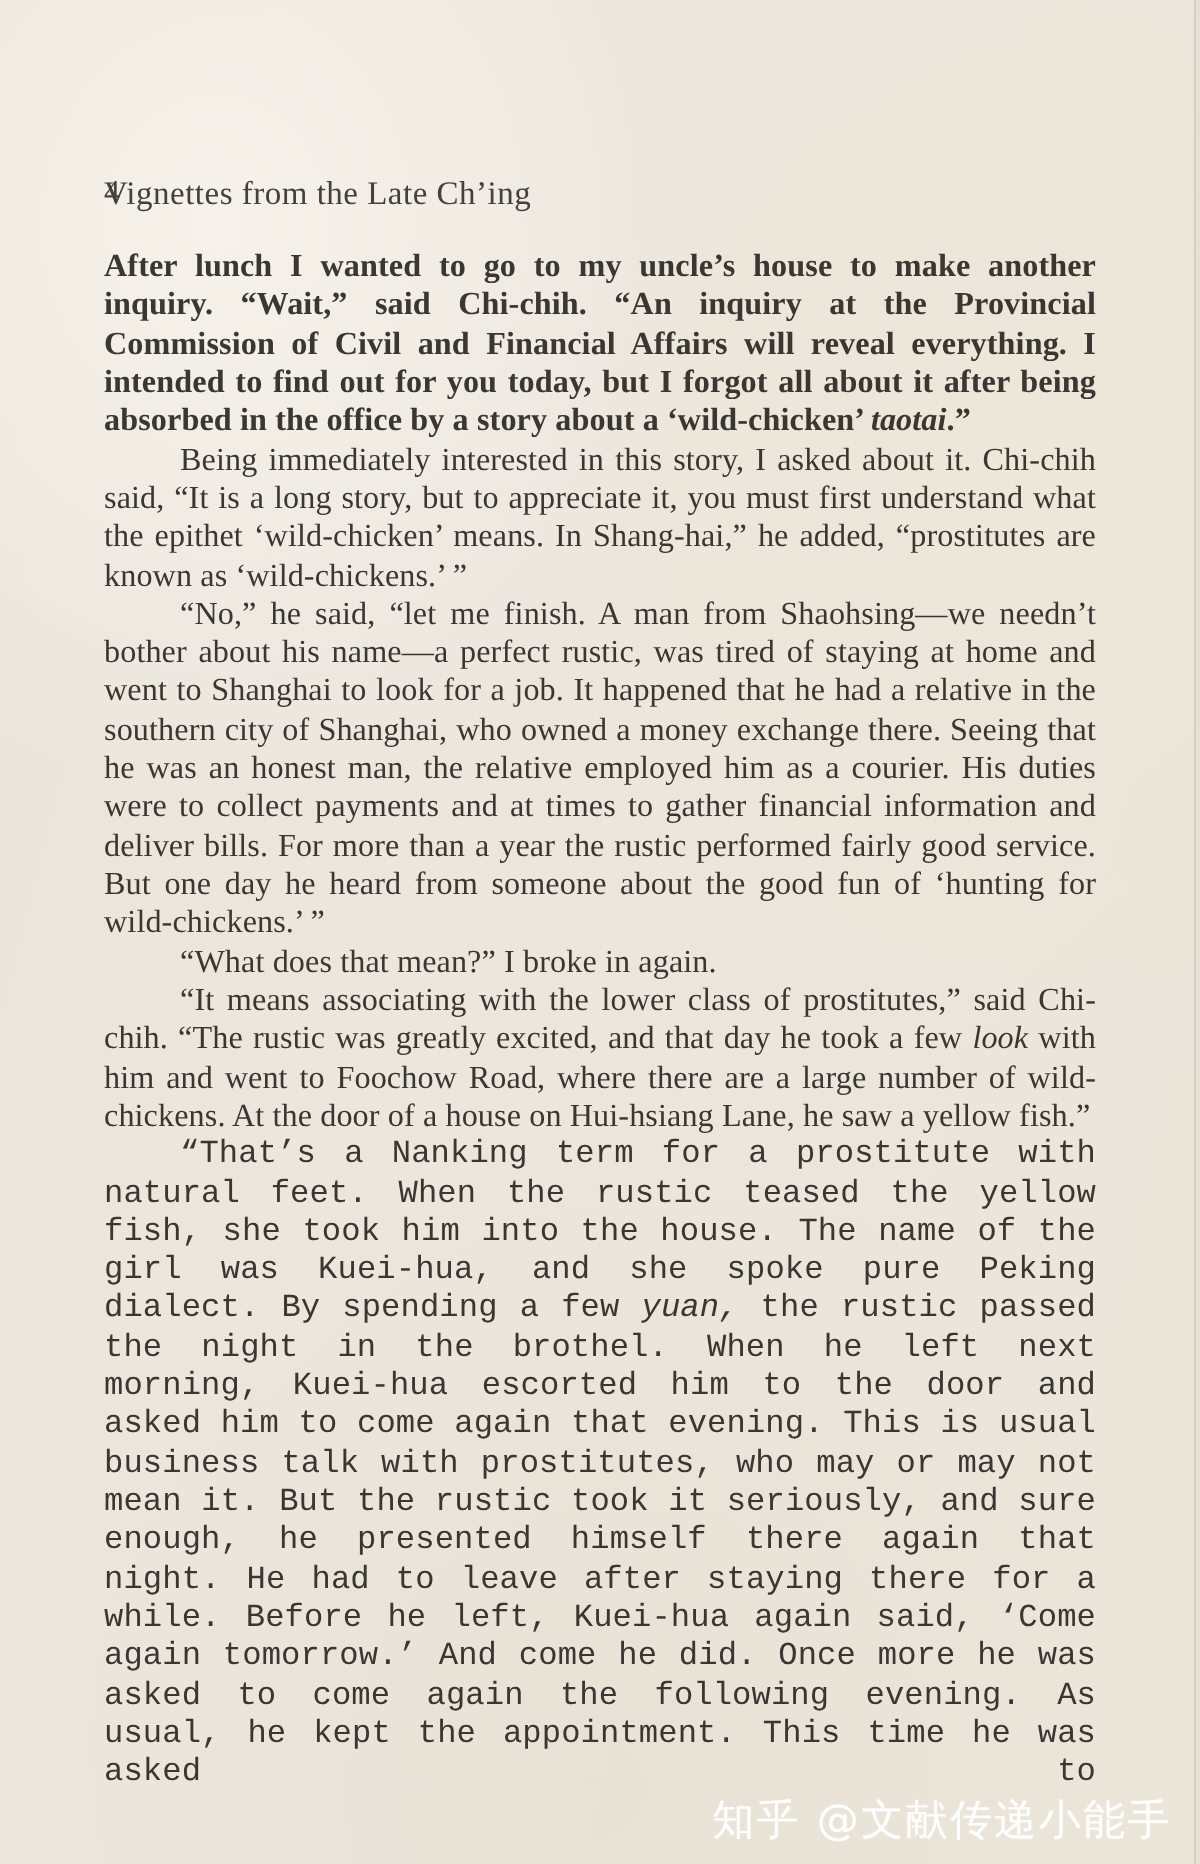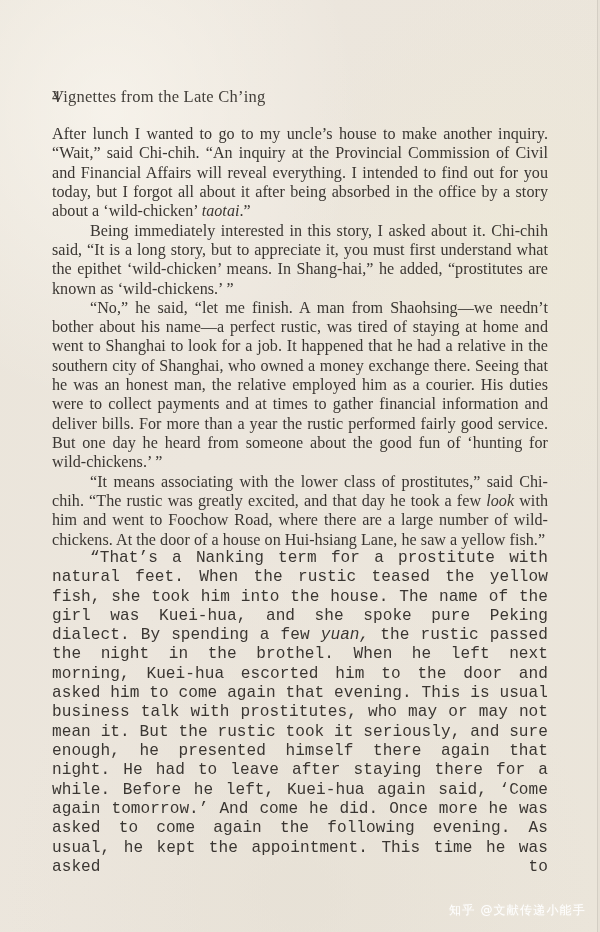--- a/index.html
+++ b/index.html
@@ -93,37 +93,38 @@
     color: #3a3632;
   }
 
   .body-text p {
     margin: 0;
     text-indent: 38px;
     text-align: justify;
   }
   .body-text p.no-indent {
     text-indent: 0;
+    font-weight: bold;
   }
 
   
   .body-text p.stretch-last {
     text-align-last: justify;
     font-family: Liberation Mono, monospace;
   }
 
   em { font-style: italic; }
 
   
   .watermark {
     position: absolute;
     right: 14px;
     bottom: 12px;
     font-family: "DejaVu Sans", "Liberation Sans", sans-serif;
-    font-size: 12px;
+    font-size: 21px;
     line-height: 20px;
     color: #ffffff;
     letter-spacing: 1.2px;
     white-space: nowrap;
     opacity: 0.97;
     text-shadow: 0 0 1px rgba(255,255,255,0.5);
   }
 </style>
 </head>
 <body>
@@ -141,20 +142,21 @@
 
   <div class="body-text">
 
     <p class="no-indent"><span>After lunch I wanted to go to my uncle’s house to make another inquiry.  “Wait,” said Chi-chih.  “An inquiry at the Provincial Commission of Civil and Financial Affairs will reveal everything. I intended to find out for you today, but I forgot all about it after being absorbed in the office by a story about a ‘wild-chicken’ </span><em>taotai</em><span>.”</span></p>
 
     <p><span>Being immediately interested in this story, I asked about it. Chi-chih said, “It is a long story, but to appreciate it, you must first understand what the epithet ‘wild-chicken’ means.  In Shang-hai,” he added, “prostitutes are known as ‘wild-chickens.’ ”</span></p>
 
 
     <p><span>“No,” he said, “let me finish.  A man from Shaohsing—we needn’t bother about his name—a perfect rustic, was tired of staying at home and went to Shanghai to look for a job.  It happened that he had a relative in the southern city of Shanghai, who owned a money exchange there.  Seeing that he was an honest man, the relative employed him as a courier.  His duties were to collect payments and at times to gather financial information and deliver bills.  For more than a year the rustic performed fairly good service. But one day he heard from someone about the good fun of ‘hunting for wild-chickens.’ ”</span></p>
 
+    <p><span>“What does that mean?” I broke in again.</span></p>
 
     <p><span>“It means associating with the lower class of prostitutes,” said Chi-chih.  “The rustic was greatly excited, and that day he took a few </span><em>look</em><span> with him and went to Foochow Road, where there are a large number of wild-chickens.  At the door of a house on Hui-hsiang Lane, he saw a yellow fish.”</span></p>
 
 
     <p class="stretch-last"><span>“That’s a Nanking term for a prostitute with natural feet.  When the rustic teased the yellow fish, she took him into the house.  The name of the girl was Kuei-hua, and she spoke pure Peking dialect. By spending a few </span><em>yuan,</em><span> the rustic passed the night in the brothel. When he left next morning, Kuei-hua escorted him to the door and asked him to come again that evening.  This is usual business talk with prostitutes, who may or may not mean it.  But the rustic took it seriously, and sure enough, he presented himself there again that night.  He had to leave after staying there for a while.  Before he left, Kuei-hua again said, ‘Come again tomorrow.’ And come he did.  Once more he was asked to come again the following evening. As usual, he kept the appointment.  This time he was asked to</span></p>
 
   </div>
 
   <div class="watermark">知乎 @文献传递小能手</div>
 

